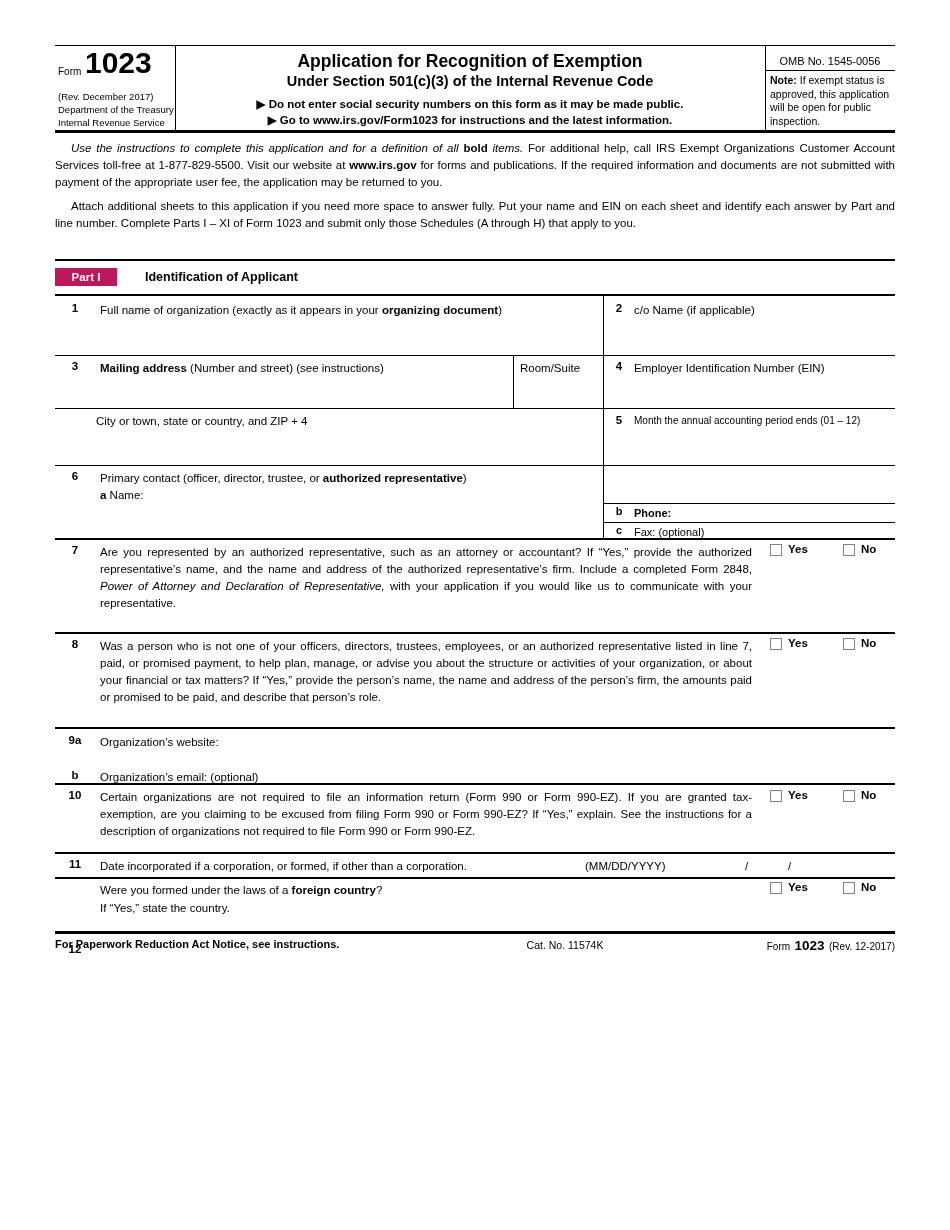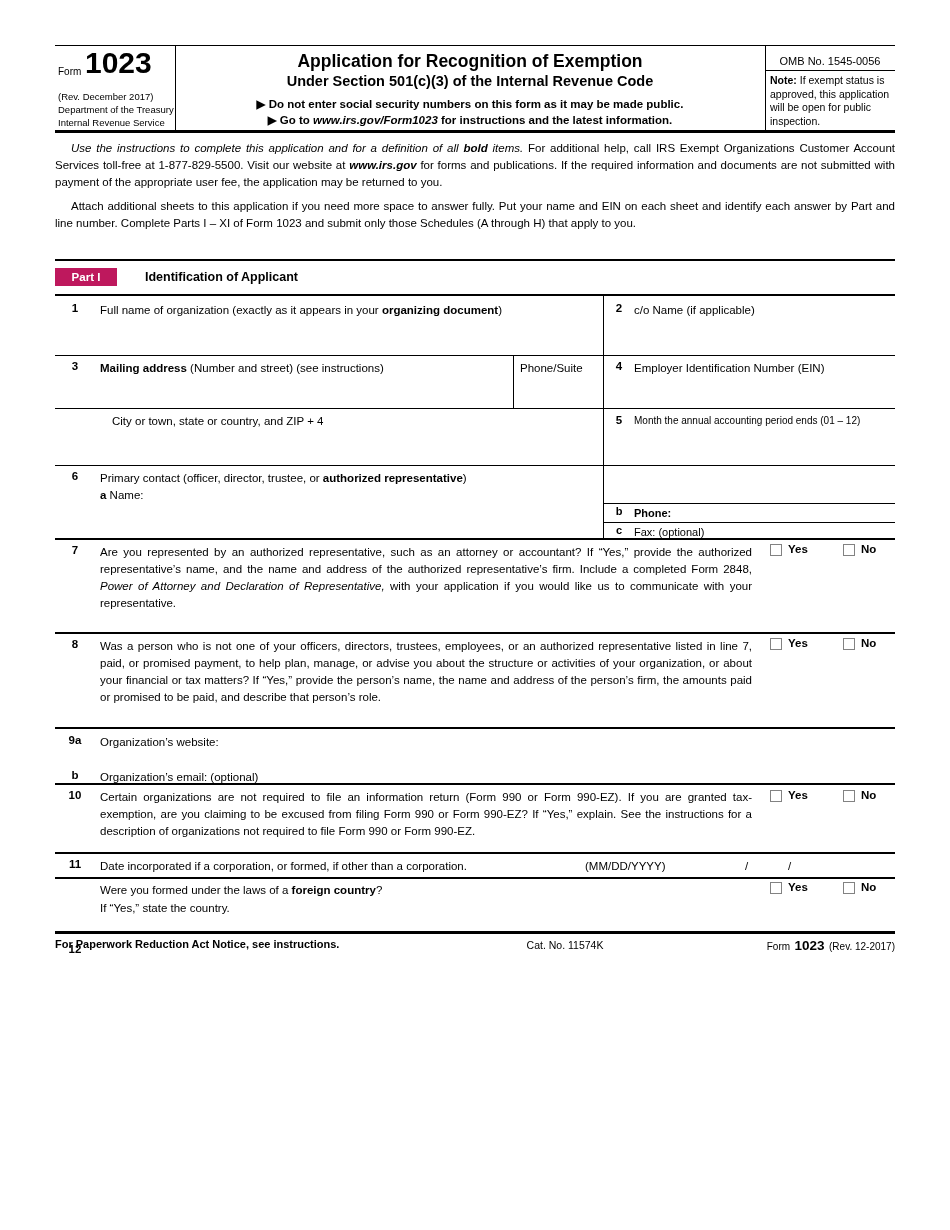--- a/index.html
+++ b/index.html
@@ -6,21 +6,21 @@
   .page{
     position:relative;width:950px;height:1230px;background:#ffffff;
     font-family:"Liberation Sans", sans-serif;color:#000;margin:0 auto;
     -webkit-font-smoothing:antialiased;
   }
   .abs{position:absolute;}
   .hline{position:absolute;background:#000;height:1px;}
   .vline{position:absolute;background:#000;width:1px;}
   .b{font-weight:bold;}
   .i{font-style:italic;}
-  .bi{font-weight:bold;font-style:italic;}
+  .bi{font-weight:bold;}
   .t{font-size:11.5px;line-height:17px;}
   .small{font-size:10px;}
   .num{position:absolute;width:26px;text-align:center;font-weight:bold;font-size:11.5px;}
   .just{text-align:justify;}
   .cb{display:inline-block;width:12px;height:12px;border:1.5px solid #828282;background:#fff;box-sizing:border-box;}
   .ynlab{font-weight:bold;font-size:11.5px;}
   .badge{background:#be185d;color:#fff;font-weight:bold;font-size:11.5px;
          display:flex;align-items:center;justify-content:center;}
   .ctr{text-align:center;}
   .field{position:absolute;background:transparent;}
@@ -77,27 +77,27 @@
   <span class="num" style="left:62px;top:302px;">1</span>
   <div class="abs t" style="left:100px;top:302px;width:495px;"><span>Full name of organization (exactly as it appears in your </span><span class="b">organizing document</span><span>)</span></div>
   <div class="field" style="left:56px;top:322px;width:546px;height:32px;"></div>
   <span class="num" style="left:606px;top:302px;">2</span>
   <div class="abs t" style="left:634px;top:302px;">c/o Name (if applicable)</div>
   <div class="field" style="left:604px;top:322px;width:290px;height:32px;"></div>
 
   <span class="num" style="left:62px;top:360px;">3</span>
   <div class="abs t" style="left:100px;top:360px;width:405px;"><span class="b">Mailing address</span><span> (Number and street) (see instructions)</span></div>
   <div class="field" style="left:56px;top:380px;width:456px;height:26px;"></div>
-  <div class="abs t" style="left:520px;top:360px;">Phone/Suite</div>
+  <div class="abs t" style="left:520px;top:360px;">Room/Suite</div>
   <div class="field" style="left:514px;top:380px;width:88px;height:26px;"></div>
   <span class="num" style="left:606px;top:360px;">4</span>
   <div class="abs t" style="left:634px;top:360px;">Employer Identification Number (EIN)</div>
   <div class="field" style="left:604px;top:380px;width:290px;height:26px;"></div>
 
-  <div class="abs t" style="left:112px;top:413px;">City or town, state or country, and ZIP + 4</div>
+  <div class="abs t" style="left:96px;top:413px;">City or town, state or country, and ZIP + 4</div>
   <div class="field" style="left:56px;top:432px;width:546px;height:30px;"></div>
   <span class="num" style="left:606px;top:414px;">5</span>
   <div class="abs small" style="left:634px;top:415px;width:258px;">Month the annual accounting period ends (01 – 12)</div>
   <div class="field" style="left:604px;top:432px;width:290px;height:30px;"></div>
 
   <span class="num" style="left:62px;top:470px;">6</span>
   <div class="abs t" style="left:100px;top:470px;width:500px;"><span>Primary contact (officer, director, trustee, or </span><span class="b">authorized representative</span><span>)</span></div>
   <div class="abs t" style="left:100px;top:487px;"><span class="b">a</span> <span>Name:</span></div>
   <div class="field" style="left:150px;top:487px;width:450px;height:45px;"></div>
   <span class="num" style="left:606px;top:505px;font-size:11px;">b</span>

